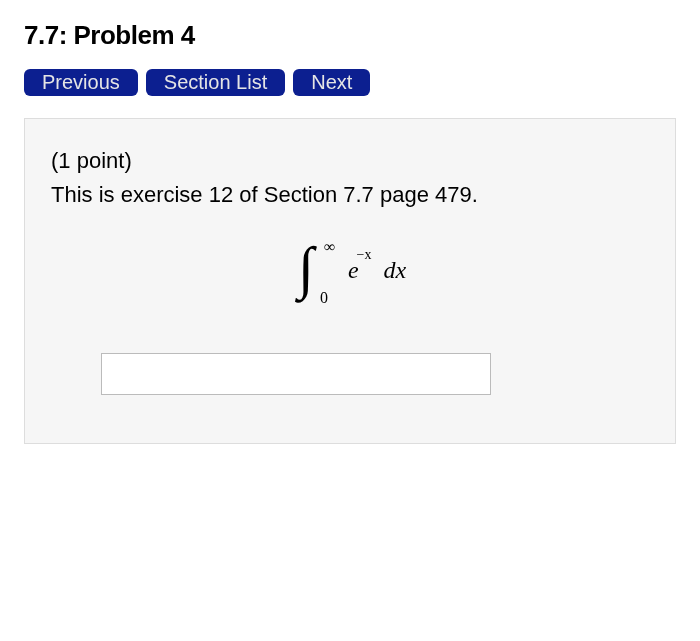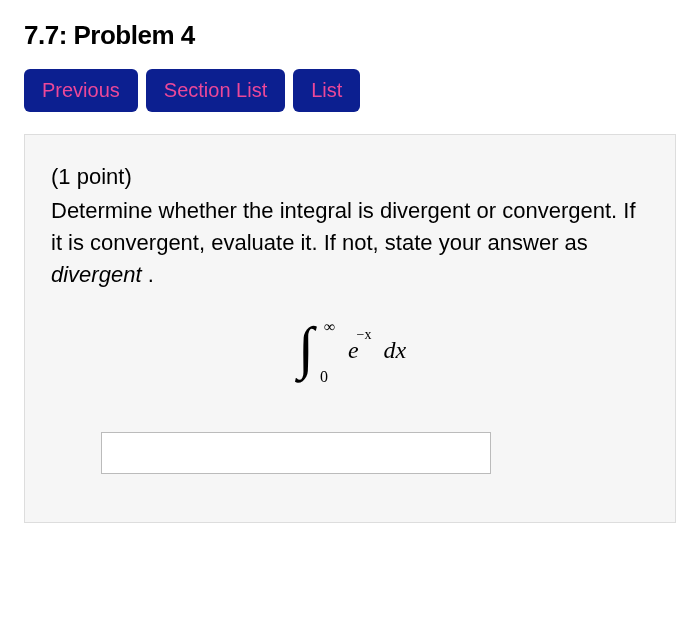--- a/index.html
+++ b/index.html
@@ -19,25 +19,25 @@
   }
   .nav-row {
     display: flex;
     gap: 8px;
     margin-bottom: 22px;
   }
   .nav-btn {
     background: #0b1f8f;
     background: linear-gradient(#0d2aa6,#0a1a7c);
     background: #0c1f90;
-    color: #ec4899;
+    color: #e5e5e5;
     border: none;
     border-radius: 6px;
     font-size: 20px;
-    padding: 10px 18px;
+    padding: 2px 18px;
     cursor: pointer;
     font-family: inherit;
   }
   .nav-btn.prob-list { background:#0c1f90; }
   .problem-box {
     background: #f6f6f6;
     border: 1px solid #ddd;
     padding: 26px 26px 48px 26px;
     font-size: 22px;
     line-height: 1.45;
@@ -107,30 +107,28 @@
   }
 </style>
 </head>
 <body>
 
 <h1 class="title">7.7: Problem 4</h1>
 
 <div class="nav-row">
   <button class="nav-btn">Previous</button>
   <button class="nav-btn prob-list">Section List</button>
-  <button class="nav-btn">List</button>
+  <button class="nav-btn">Next</button>
 </div>
 
 <div class="problem-box">
 
   <div class="points">(1 point)</div>
+  <div class="para1">This is exercise 12 of Section 7.7 page 479.</div>
 
-  <div class="para2">
-    <span>Determine whether the integral is divergent or convergent. If it is convergent, evaluate it. If not, state your answer as </span><span class="divergent-em">divergent</span><span> .</span>
-  </div>
 
   <div class="integral-wrap">
     <span class="integral">
       <span class="int-sign">
         <span class="int-glyph">∫</span>
         <span class="int-upper">∞</span>
         <span class="int-lower">0</span>
       </span>
       <span class="integrand">
         <span>e</span><sup>−x</sup>

